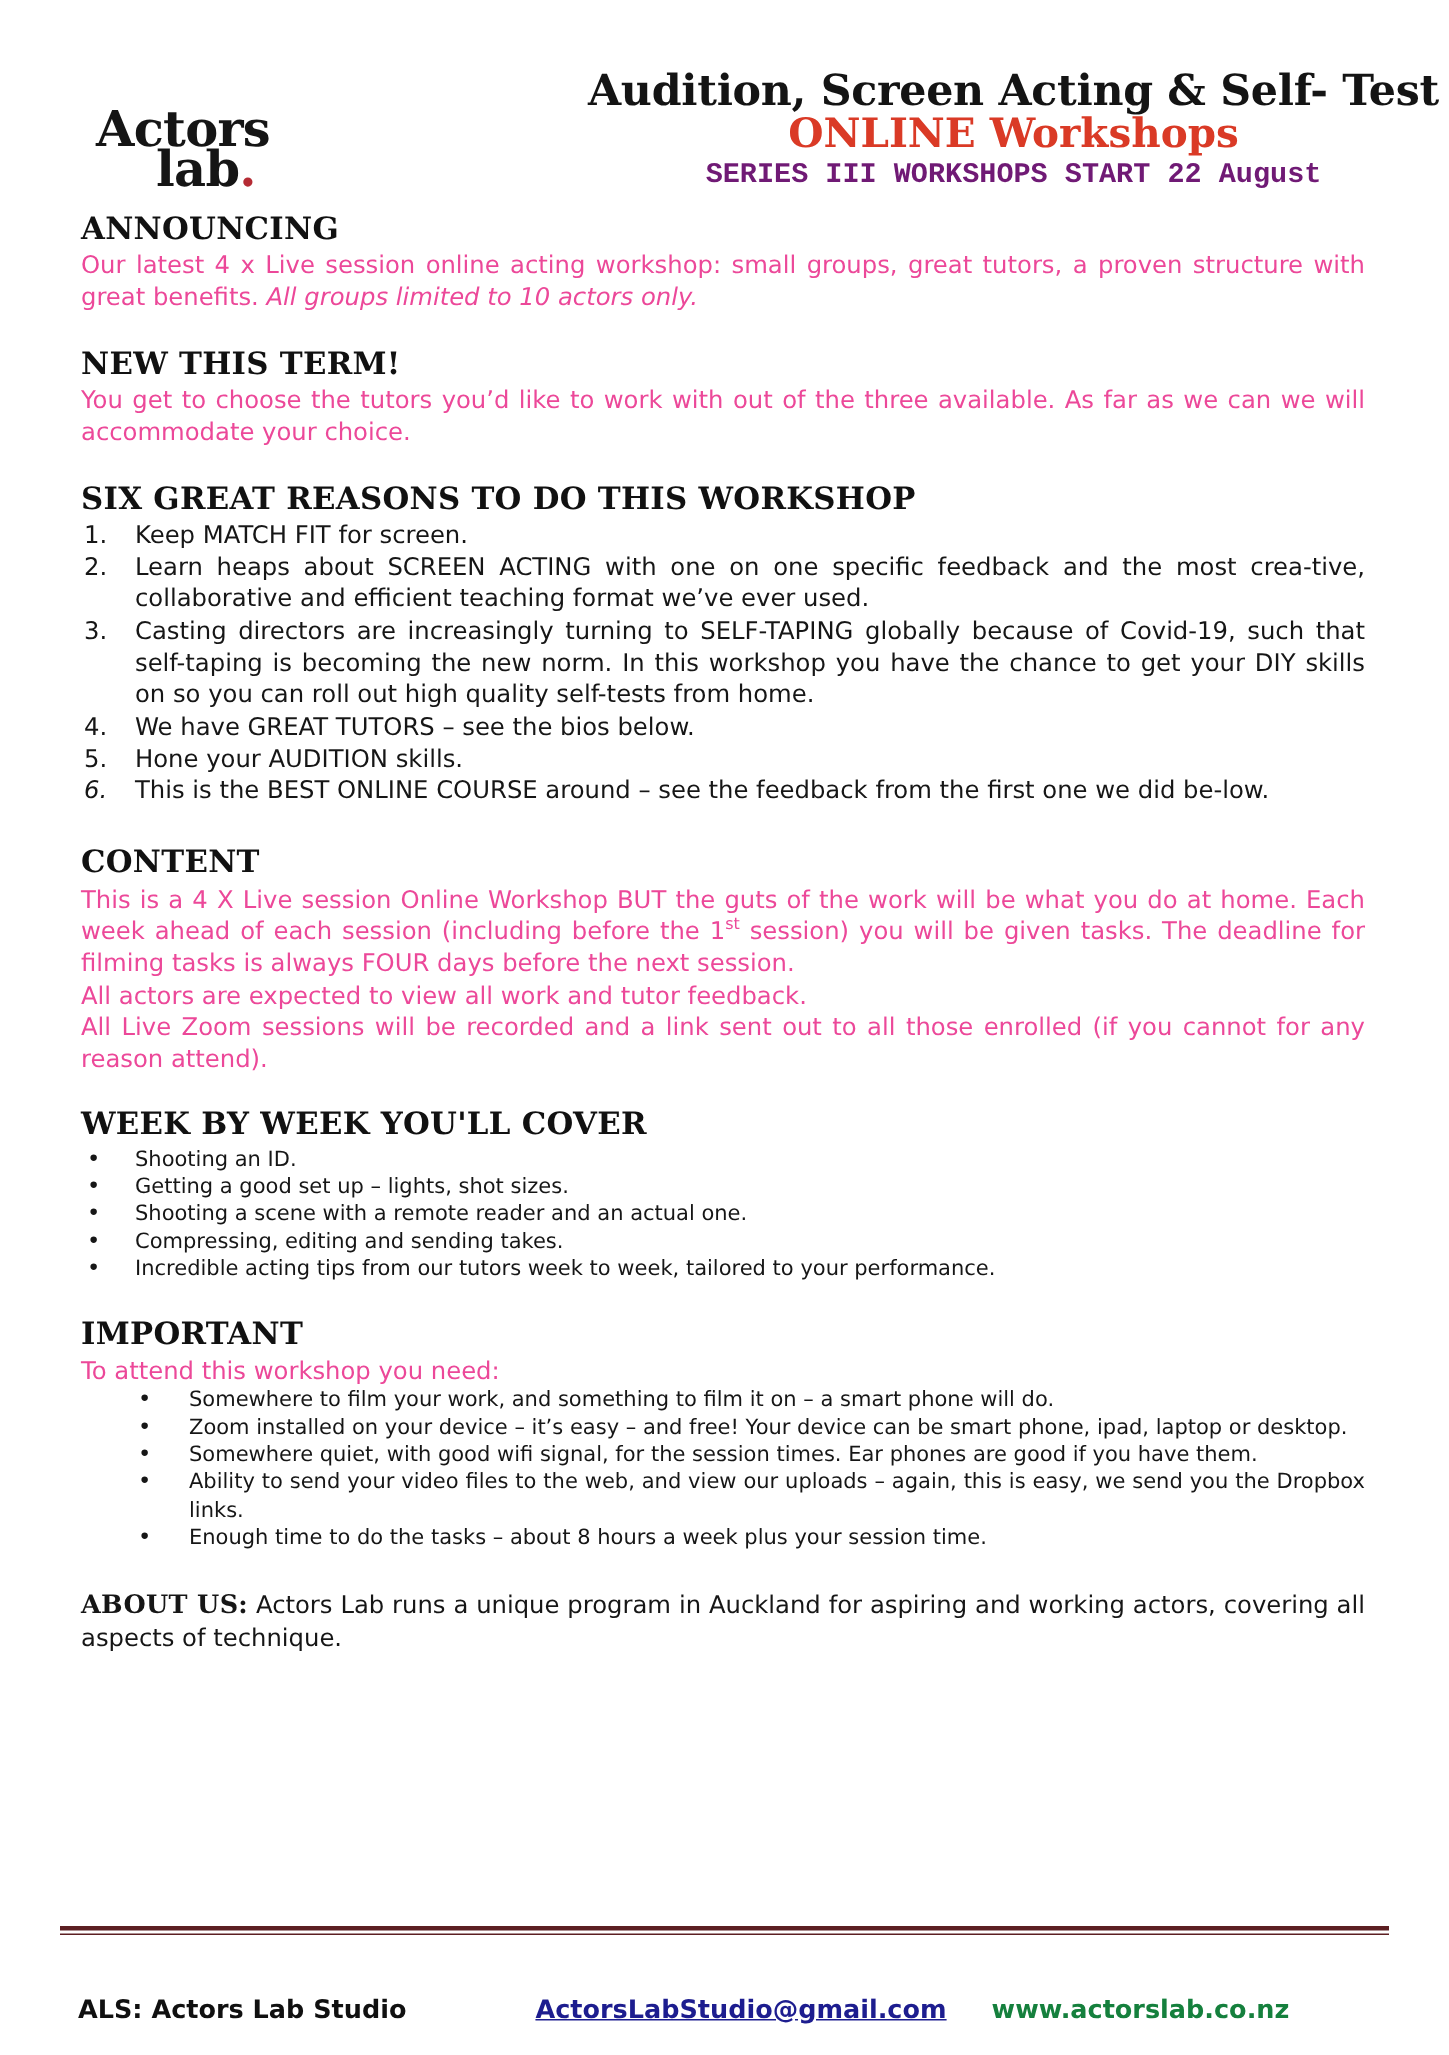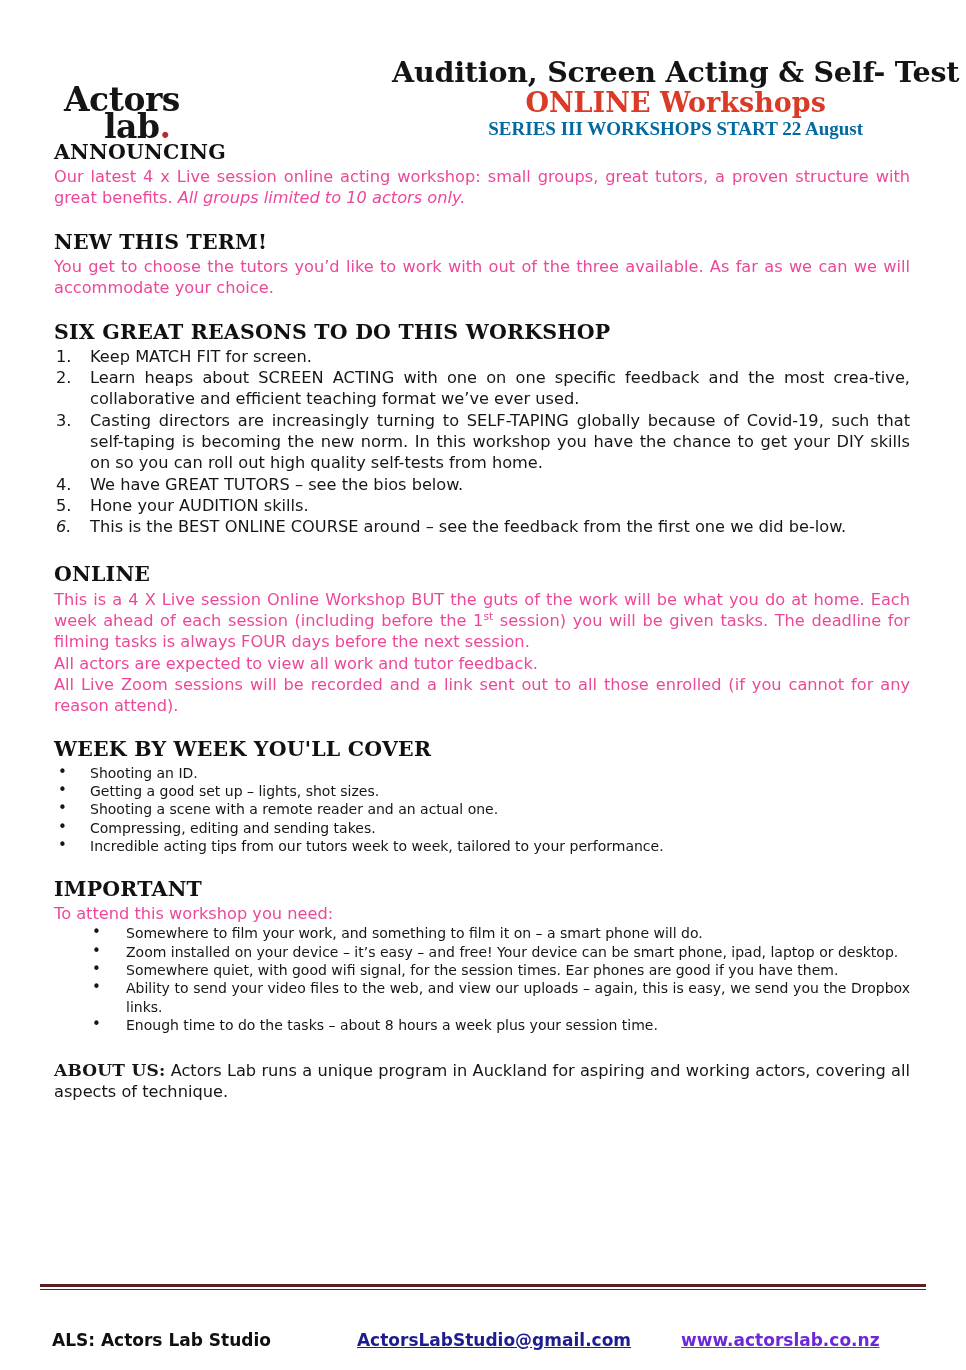--- a/index.html
+++ b/index.html
@@ -21,21 +21,21 @@
     position: relative;
     width: 966px;
     height: 1370px;
     box-sizing: border-box;
     padding: 0 40px;
   }
 
   
   .masthead {
     display: flex;
-    align-items: flex-end;
+    align-items: center;
     padding-top: 36px;
     height: 140px;
     box-sizing: border-box;
   }
   .logo-block {
     width: 330px;
     flex: 0 0 330px;
     padding-top: 22px;
     padding-left: 22px;
   }
@@ -79,25 +79,25 @@
   .title-tutors {
     font-family: "DejaVu Serif", "Liberation Serif", serif;
     font-weight: bold;
     font-size: 18.5px;
     line-height: 1.24;
     color: #141414;
     white-space: nowrap;
     margin-top: 2px;
   }
   .title-series {
-    font-family: Liberation Serif, serif;
+    font-family: Liberation Mono, monospace;
     font-weight: bold;
     font-size: 19px;
     line-height: 1.18;
-    color: #0369a1;
+    color: #701a75;
     white-space: nowrap;
   }
 
   
   .content {
     padding: 0 16px 0 14px;
   }
 
   h2.sec {
     font-family: "DejaVu Serif", "Liberation Serif", serif;
@@ -212,23 +212,22 @@
   }
   .f-name { flex: 0 0 auto; color: #101010; margin-top: 32px; }
   .f-mail {
     flex: 0 0 auto;
     margin-left: 86px;
     color: #1d1d8f;
     text-decoration: underline;
   }
   .f-web {
     flex: 0 0 auto;
-    margin-left: 50px;
-    color: #6d28d9;
-    text-decoration: underline;
+    margin-left: 30px;
+    color: #15803d;
   }
 </style>
 </head>
 <body>
 
 <div class="page">
 
   <div class="masthead">
 
     <div class="logo-block">
@@ -255,21 +254,21 @@
     <h2 class="sec gap">SIX GREAT REASONS TO DO THIS  WORKSHOP</h2>
     <ol class="reasons">
       <li class="body"><span class="num">1.</span><span>Keep MATCH FIT for screen.</span></li>
       <li class="body"><span class="num">2.</span><span>Learn heaps about SCREEN ACTING with one on one specific feedback and the most crea-tive, collaborative and efficient teaching format we’ve ever used.</span></li>
       <li class="body"><span class="num">3.</span><span>Casting directors are increasingly turning to SELF-TAPING globally because of Covid-19, such that self-taping is becoming the new norm. In this workshop you have the chance to get your DIY skills on so you can roll out high quality self-tests from home.</span></li>
       <li class="body"><span class="num">4.</span><span>We have GREAT TUTORS – see the bios below.</span></li>
       <li class="body"><span class="num">5.</span><span>Hone your AUDITION skills.</span></li>
       <li class="body"><span class="num italic">6.</span><span>This is the BEST ONLINE COURSE around – see the feedback from the first one we did be-low.</span></li>
     </ol>
 
-    <h2 class="sec gap-lg">ONLINE</h2>
+    <h2 class="sec gap-lg">CONTENT</h2>
     <p class="body"><span>This is a 4 X Live session Online Workshop BUT the guts of the work will be what you do at home. Each week ahead of each session (including before the 1</span><sup class="ord">st</sup><span> session) you will be given tasks. The deadline for filming tasks is always FOUR days before the next session.</span></p>
     <p class="body left">All actors are expected to view all work and tutor feedback.</p>
     <p class="body">All Live Zoom sessions will be recorded and a link sent out to all those enrolled (if you cannot for any reason attend).</p>
 
     <h2 class="sec gap">WEEK BY WEEK YOU'LL COVER</h2>
     <ul class="bul">
       <li class="body">Shooting an ID.</li>
       <li class="body">Getting a good set up – lights, shot sizes.</li>
       <li class="body">Shooting a scene with a remote reader and an actual one.</li>
       <li class="body">Compressing, editing and sending takes.</li>

